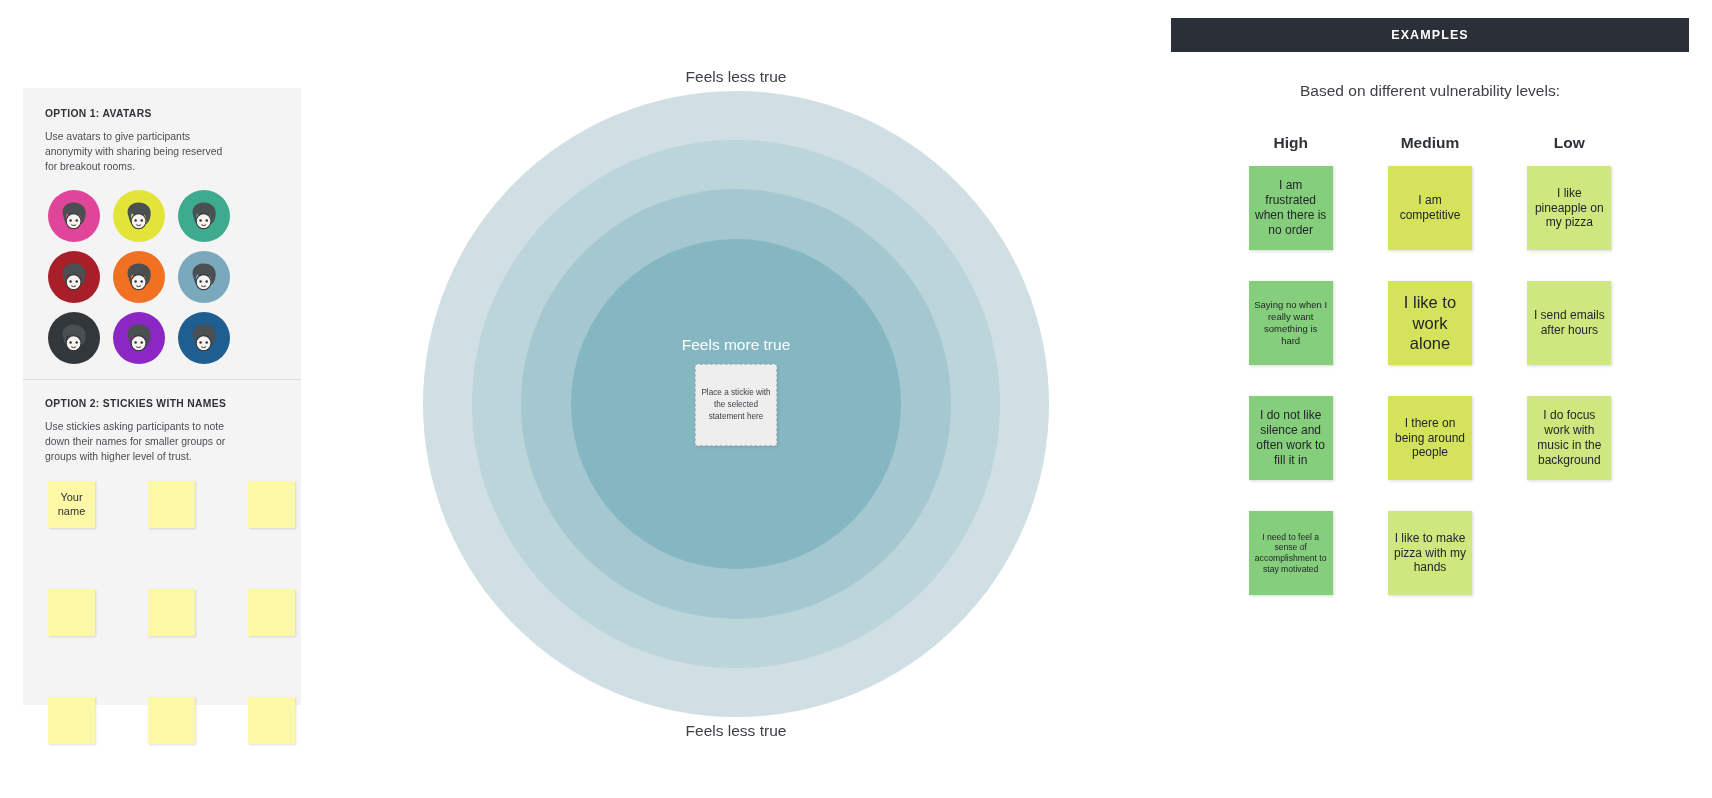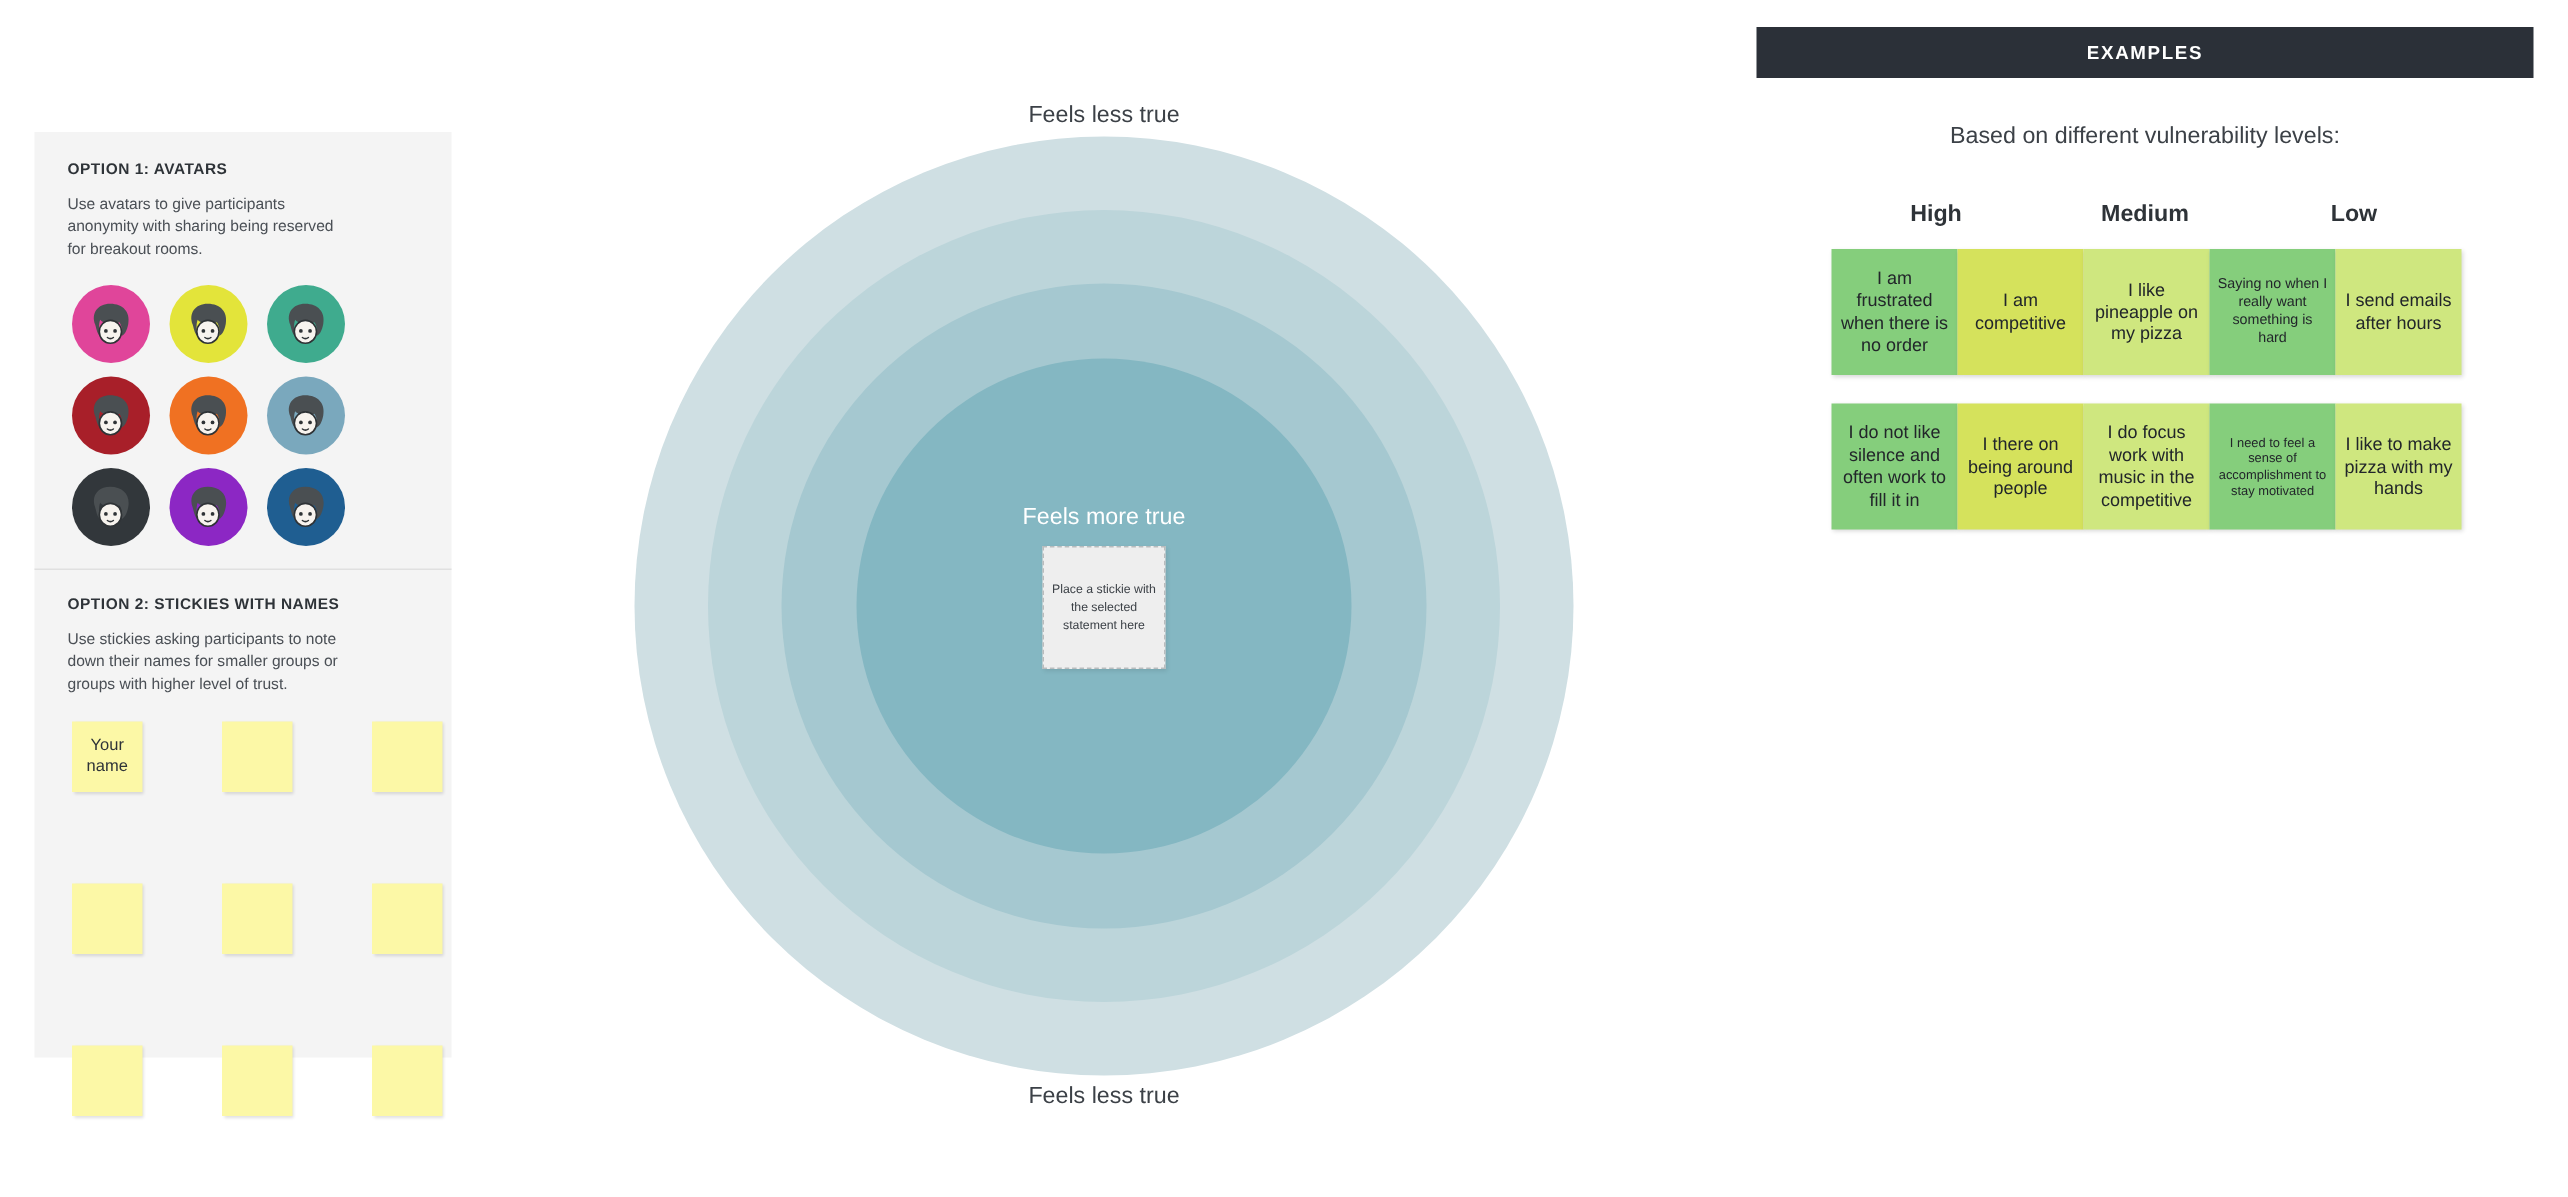--- a/index.html
+++ b/index.html
@@ -182,24 +182,24 @@
     padding: 0 50px;
   }
   .col-head {
     text-align: center;
     font-size: 15.5px;
     font-weight: bold;
     color: #2e3338;
   }
   .ex-grid {
     display: grid;
-    grid-template-columns: repeat(5, 1fr);
+    grid-template-columns: repeat(3, 1fr);
     padding: 0 50px;
     margin-top: 14px;
-    row-gap: 19px;
+    row-gap: 31px;
   }
   .ex-cell {
     display: flex;
     justify-content: center;
   }
   .ex-sticky {
     width: 84px; height: 84px;
     box-shadow: 1px 1px 3px rgba(0,0,0,0.16);
     display: flex;
     align-items: center;
@@ -353,30 +353,33 @@
         <div class="ex-cell">
           <div class="ex-sticky" style="background: rgb(213, 226, 92); font-size: 12px;">I am competitive</div>
         </div>
         <div class="ex-cell">
           <div class="ex-sticky" style="background: rgb(207, 231, 127); font-size: 12px;">I like pineapple on my pizza</div>
         </div>
         <div class="ex-cell">
           <div class="ex-sticky" style="background: rgb(133, 206, 124); font-size: 9.5px;">Saying no when I really want something is hard</div>
         </div>
         <div class="ex-cell">
+          <div class="ex-sticky" style="background: rgb(213, 226, 92); font-size: 16.5px;">I like to work alone</div>
+        </div>
+        <div class="ex-cell">
           <div class="ex-sticky" style="background: rgb(207, 231, 127); font-size: 12px;">I send emails after hours</div>
         </div>
         <div class="ex-cell">
           <div class="ex-sticky" style="background: rgb(133, 206, 124); font-size: 12px;">I do not like silence and often work to fill it in</div>
         </div>
         <div class="ex-cell">
           <div class="ex-sticky" style="background: rgb(213, 226, 92); font-size: 12px;">I there on being around people</div>
         </div>
         <div class="ex-cell">
-          <div class="ex-sticky" style="background: rgb(207, 231, 127); font-size: 12px;">I do focus work with music in the competitive</div>
+          <div class="ex-sticky" style="background: rgb(207, 231, 127); font-size: 12px;">I do focus work with music in the background</div>
         </div>
         <div class="ex-cell">
           <div class="ex-sticky" style="background: rgb(133, 206, 124); font-size: 8.6px;">I need to feel a sense of accomplishment to stay motivated</div>
         </div>
         <div class="ex-cell">
           <div class="ex-sticky" style="background: rgb(207, 231, 127); font-size: 12px;">I like to make pizza with my hands</div>
         </div>
       </div>
   </div>
 

